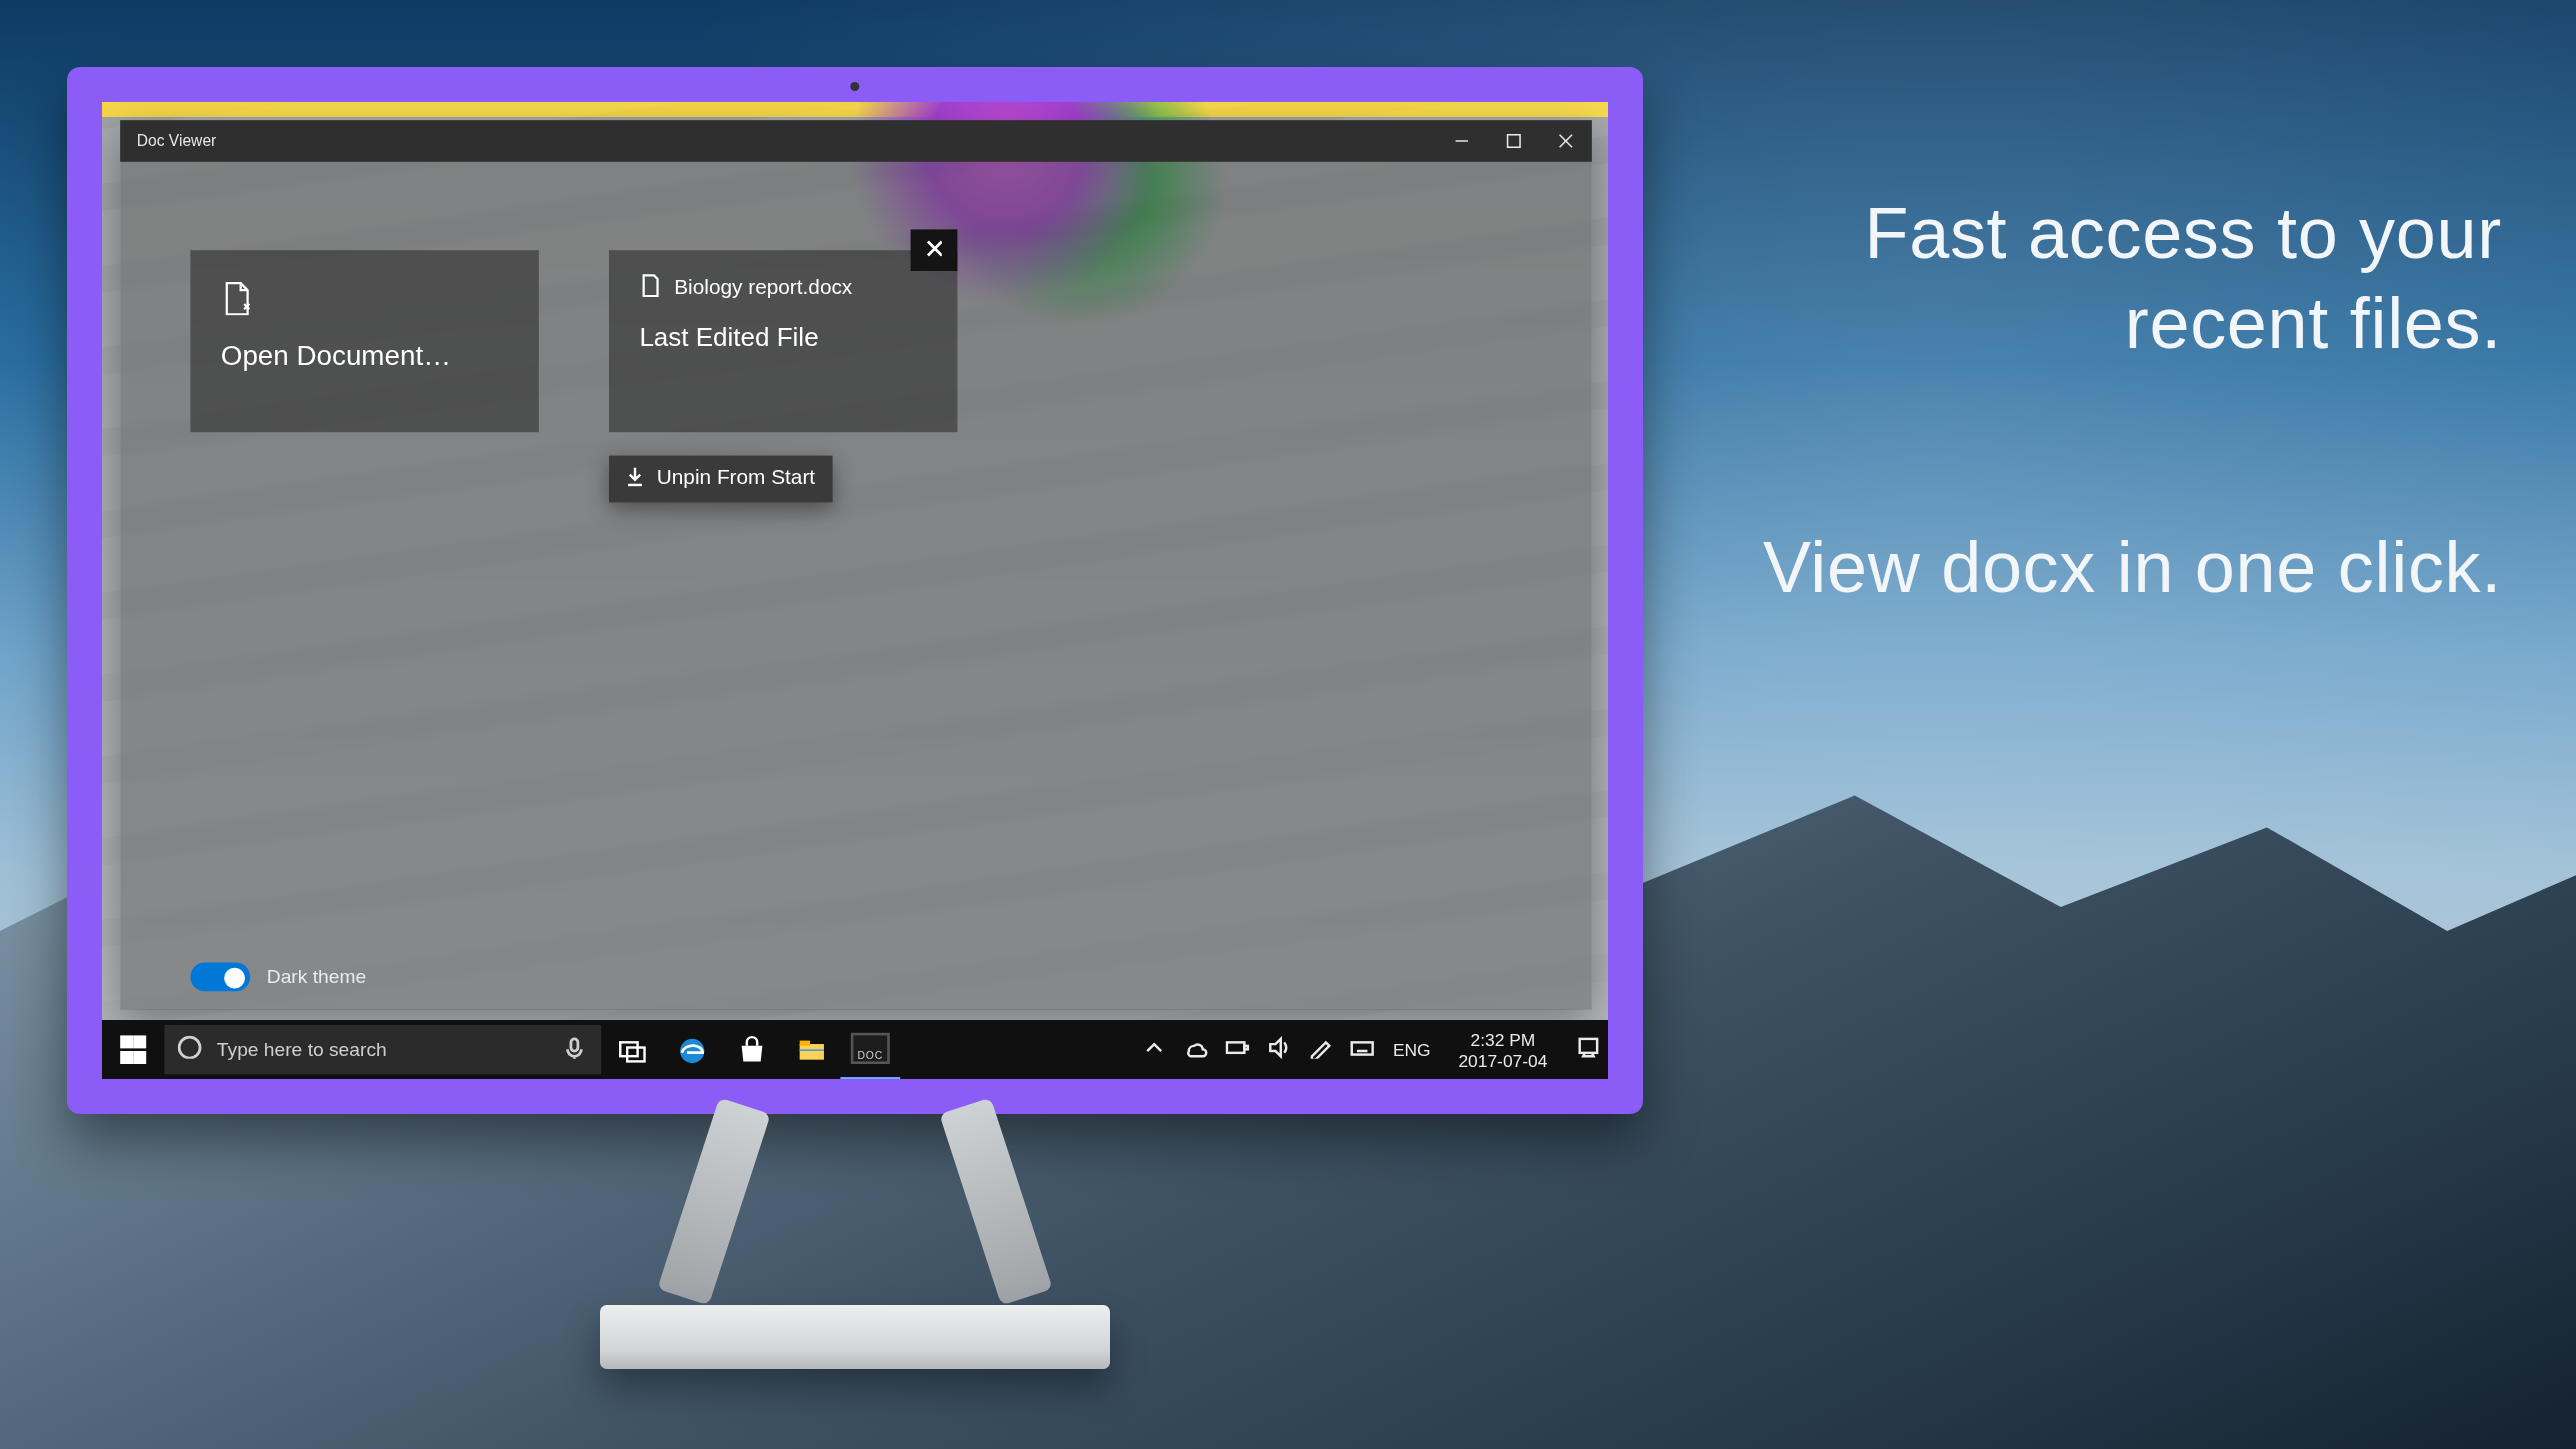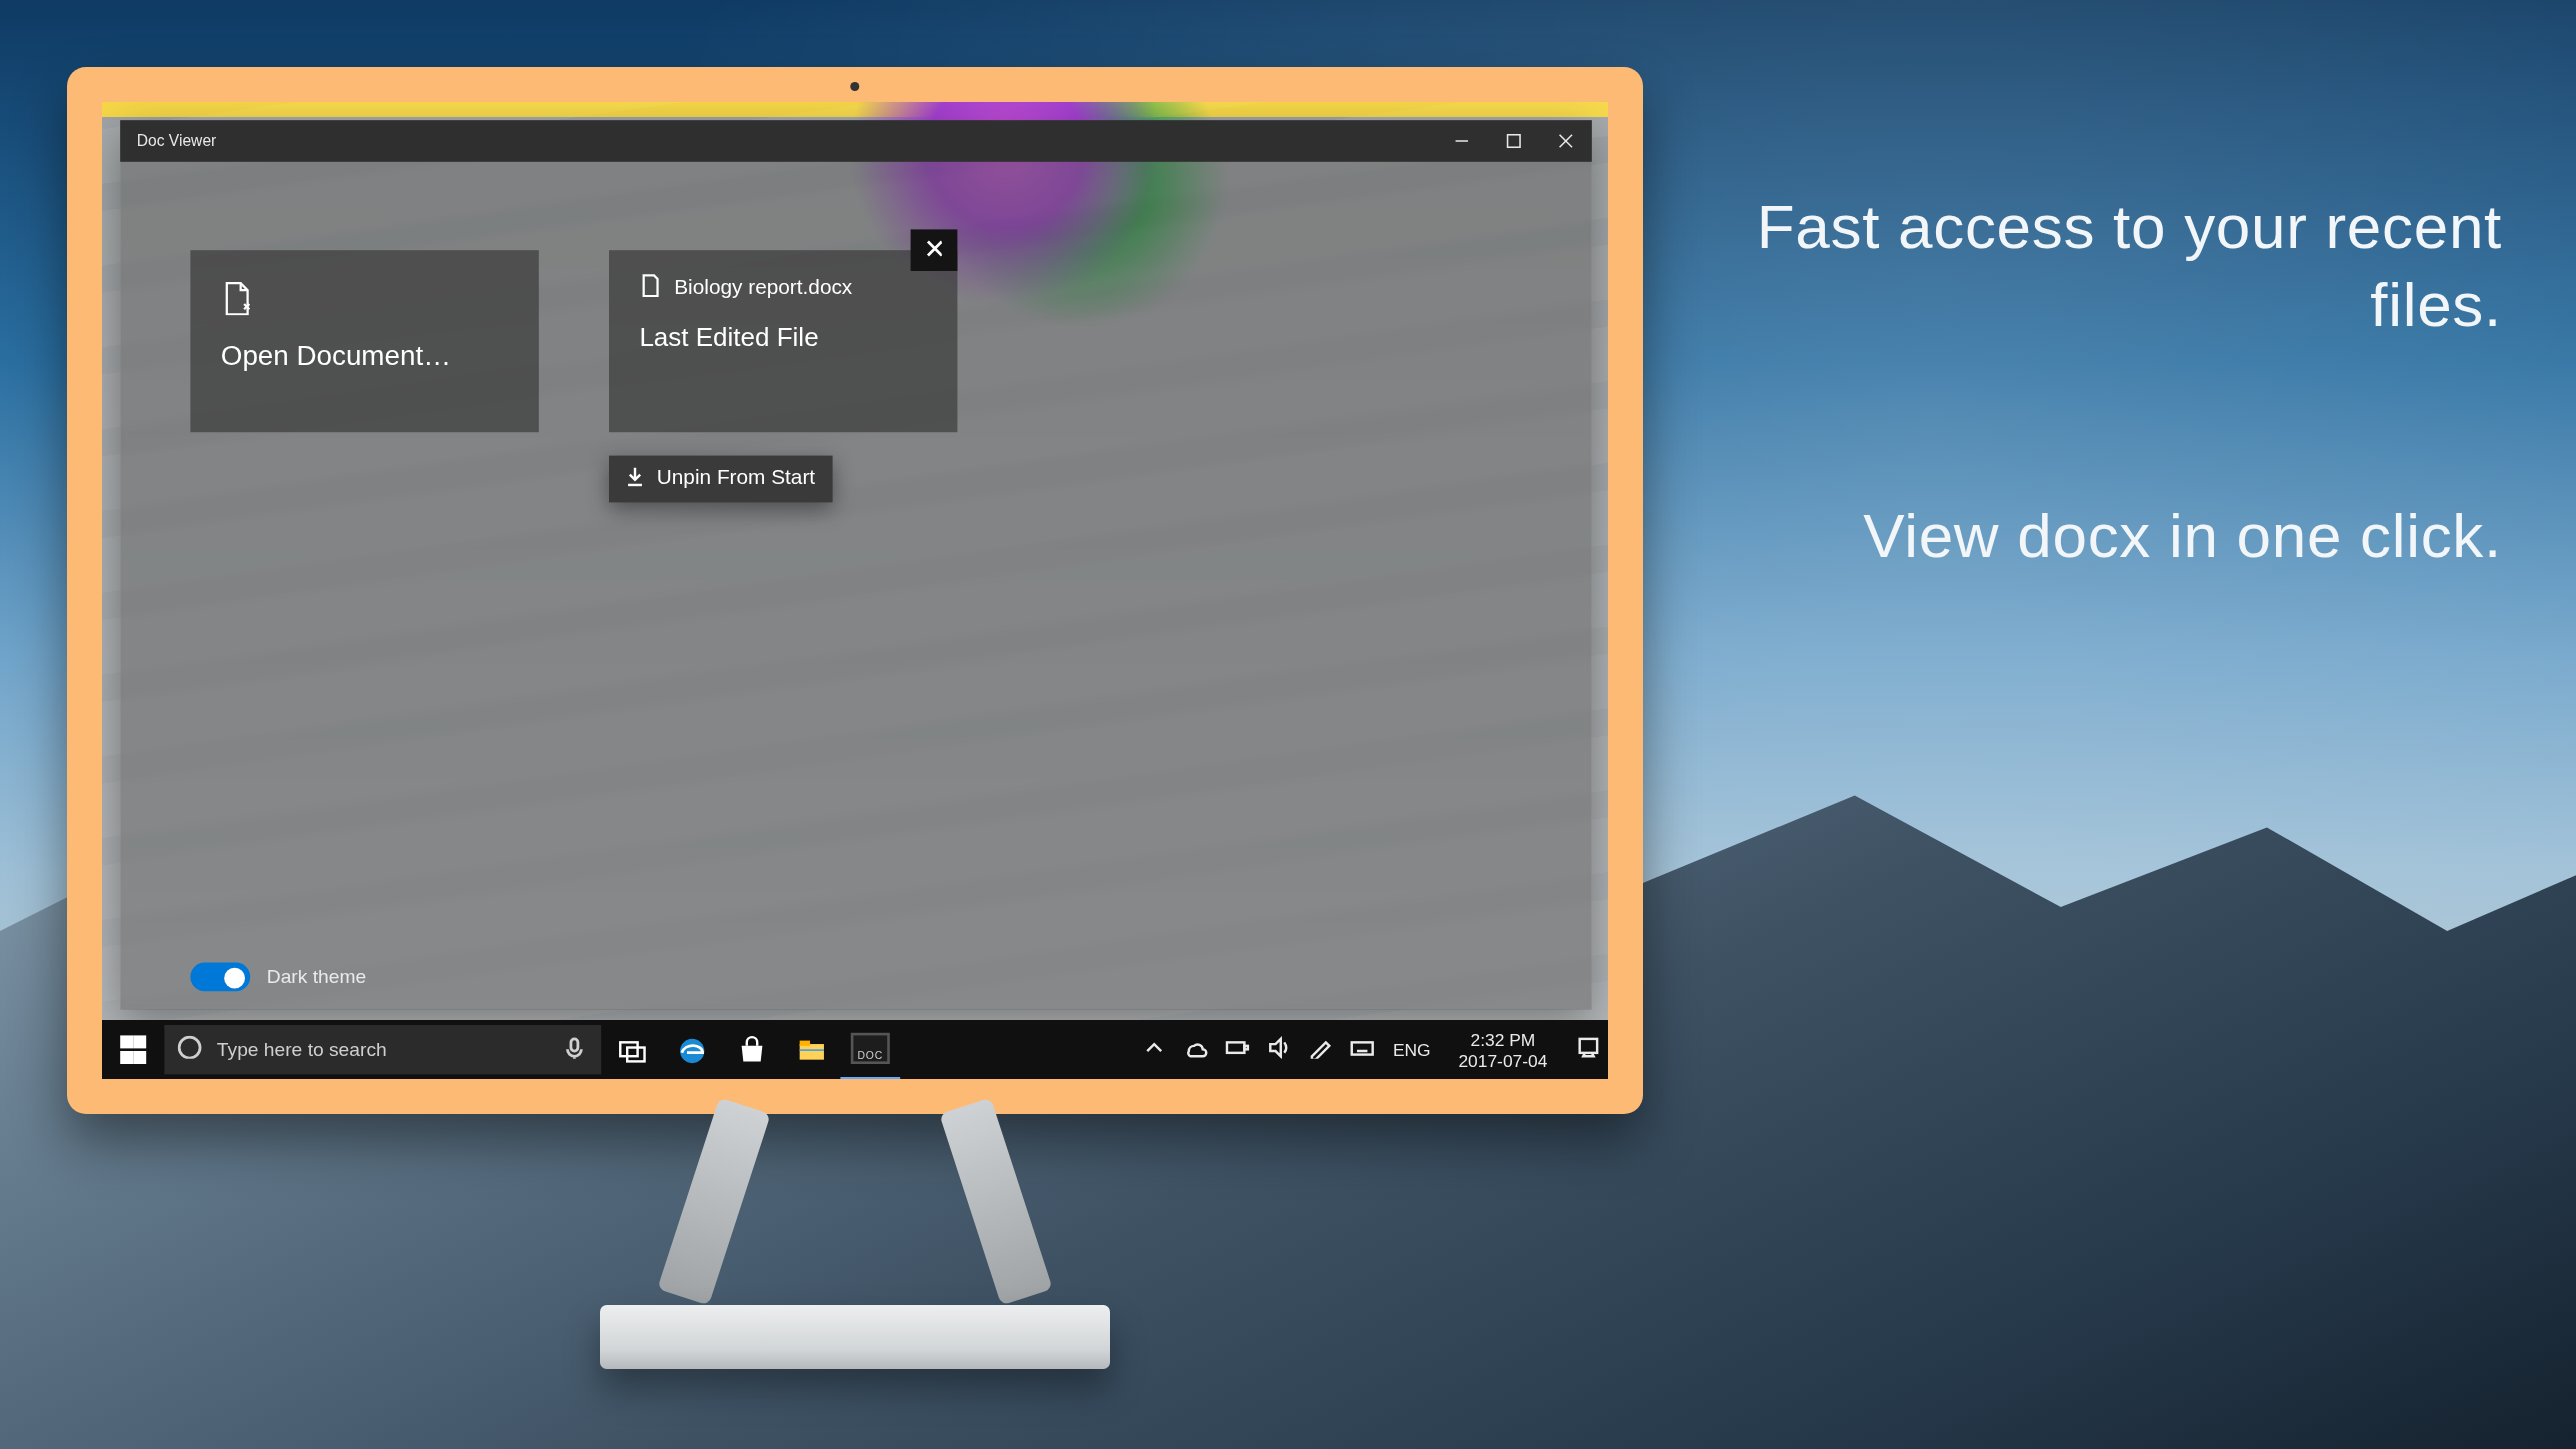--- a/index.html
+++ b/index.html
@@ -17,30 +17,30 @@
     background:linear-gradient(155deg,#8aa2b3 0%,#5f7688 30%,#3e5264 55%,#273a4c 80%,#15222f 100%);
     clip-path:polygon(0 35%,8% 22%,15% 30%,22% 15%,30% 28%,38% 10%,47% 25%,55% 12%,63% 30%,72% 18%,80% 32%,88% 22%,95% 35%,100% 28%,100% 100%,0 100%);
     filter:blur(0.7px);
   }
 
   
   .promo {
     position:absolute; right:74px; top:188px; width:778px;
     color:#f2f6f9; text-align:right; font-weight:300;
   }
-  .promo p { font-size:62px; line-height:1.25; letter-spacing:0.7px; }
+  .promo p { font-size:72px; line-height:1.25; letter-spacing:0.7px; }
   .promo .gap { height:154px; }
 
   
   .device {
     position:absolute; left:67px; top:67px; width:1576px;
   }
   .bezel {
     position:relative; width:100%; height:1047px;
-    background:#fdba74; border-radius:19px; padding:35px;
+    background:#8b5cf6; border-radius:13px; padding:35px;
     box-shadow:0 27px 54px rgba(0,0,0,.45);
   }
   .camera { position:absolute; left:50%; top:14.8px; width:9.4px; height:9.4px; background:#333; border-radius:50%; transform:translateX(-50%); }
   .screen {
     position:relative; width:100%; height:100%;
     background:
       radial-gradient(circle at 60% 5%, #c94fd6 0%, #a13ed0 6%, transparent 12%),
       radial-gradient(circle at 65% 8%, #5ad36b 0%, #2fa84a 5%, transparent 11%),
       linear-gradient(180deg,#f7d94a 0%,#f7d94a 1.5%,#a3a7a9 1.5%,#b5b8ba 100%);
     overflow:hidden;

